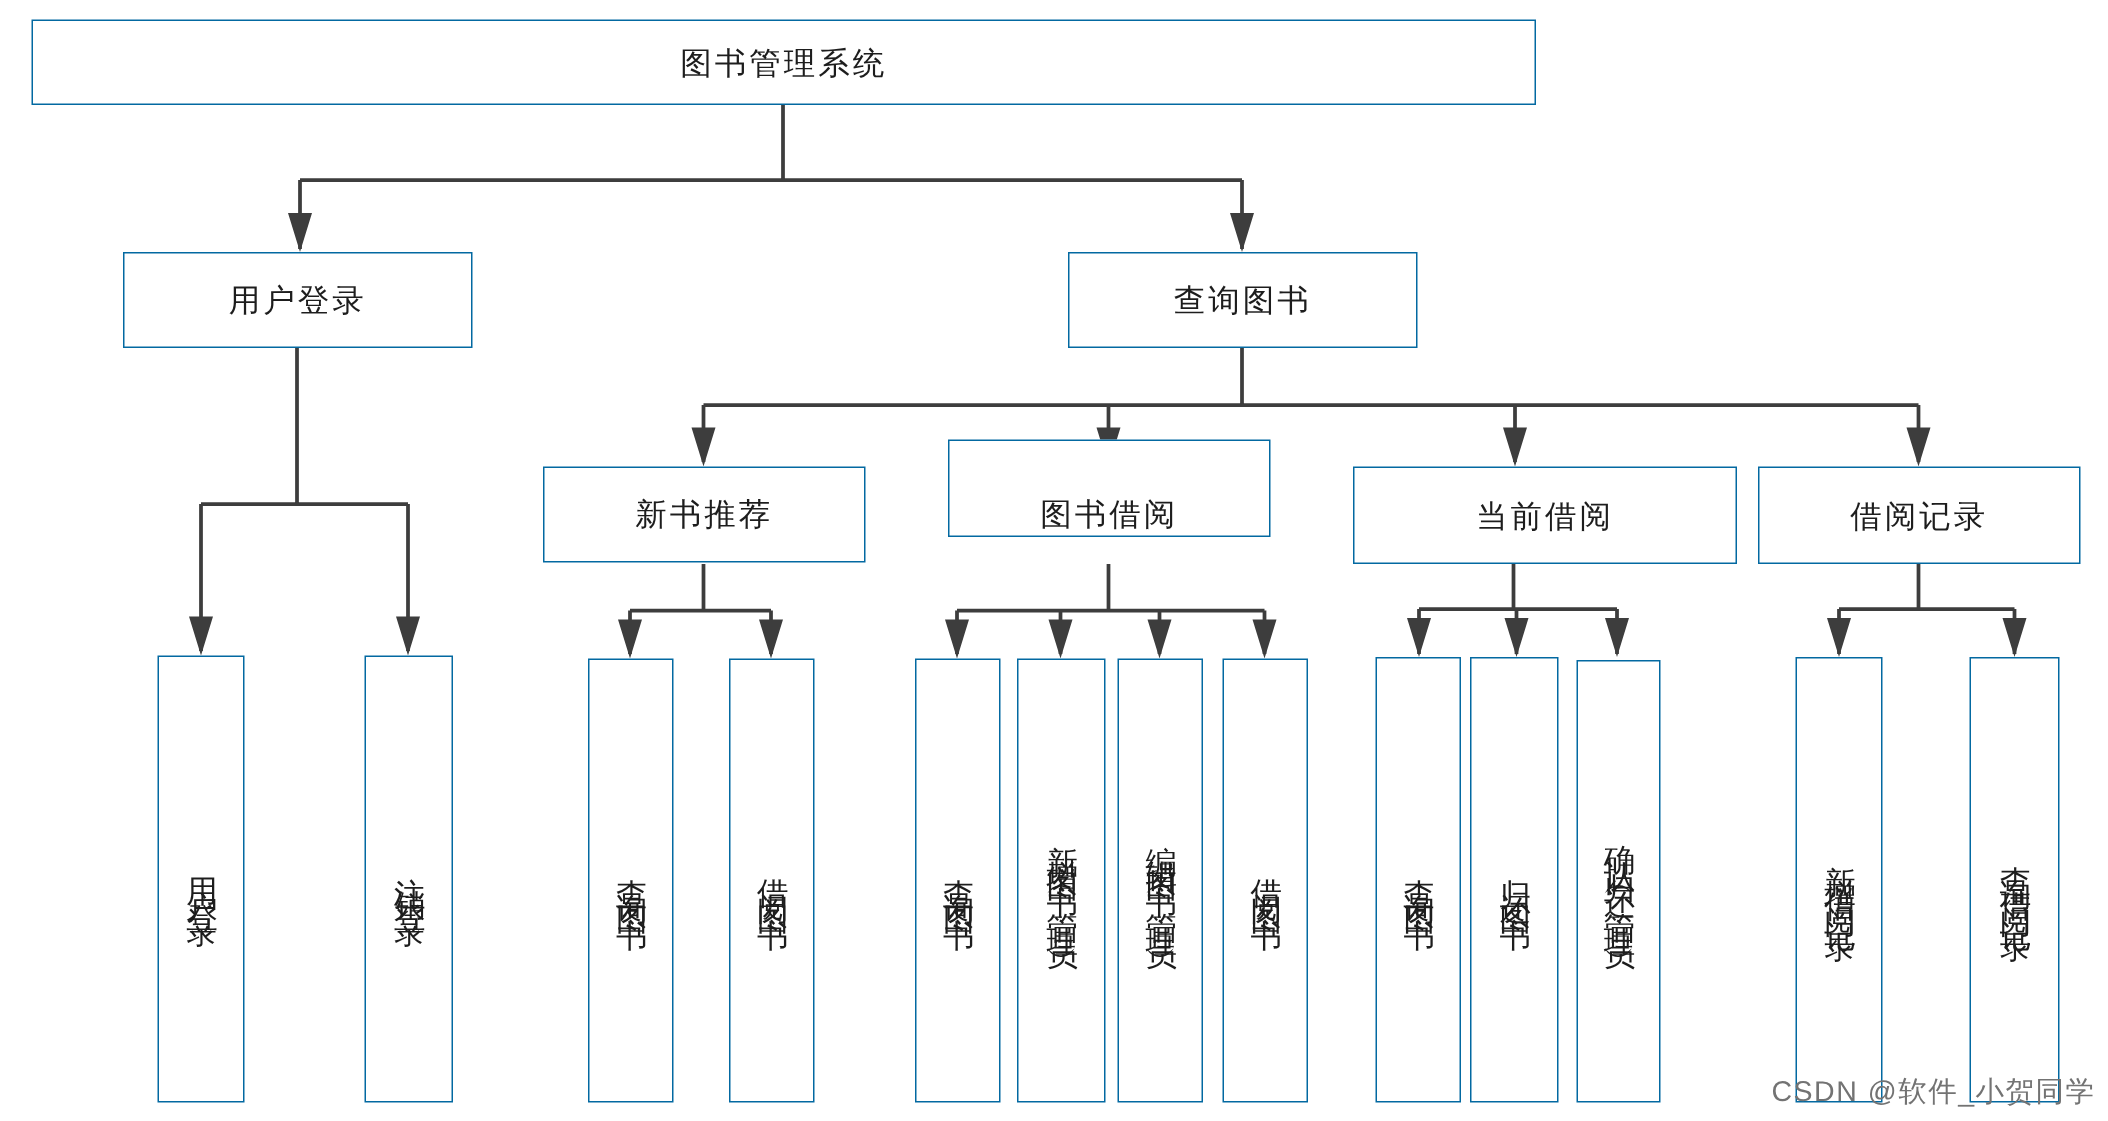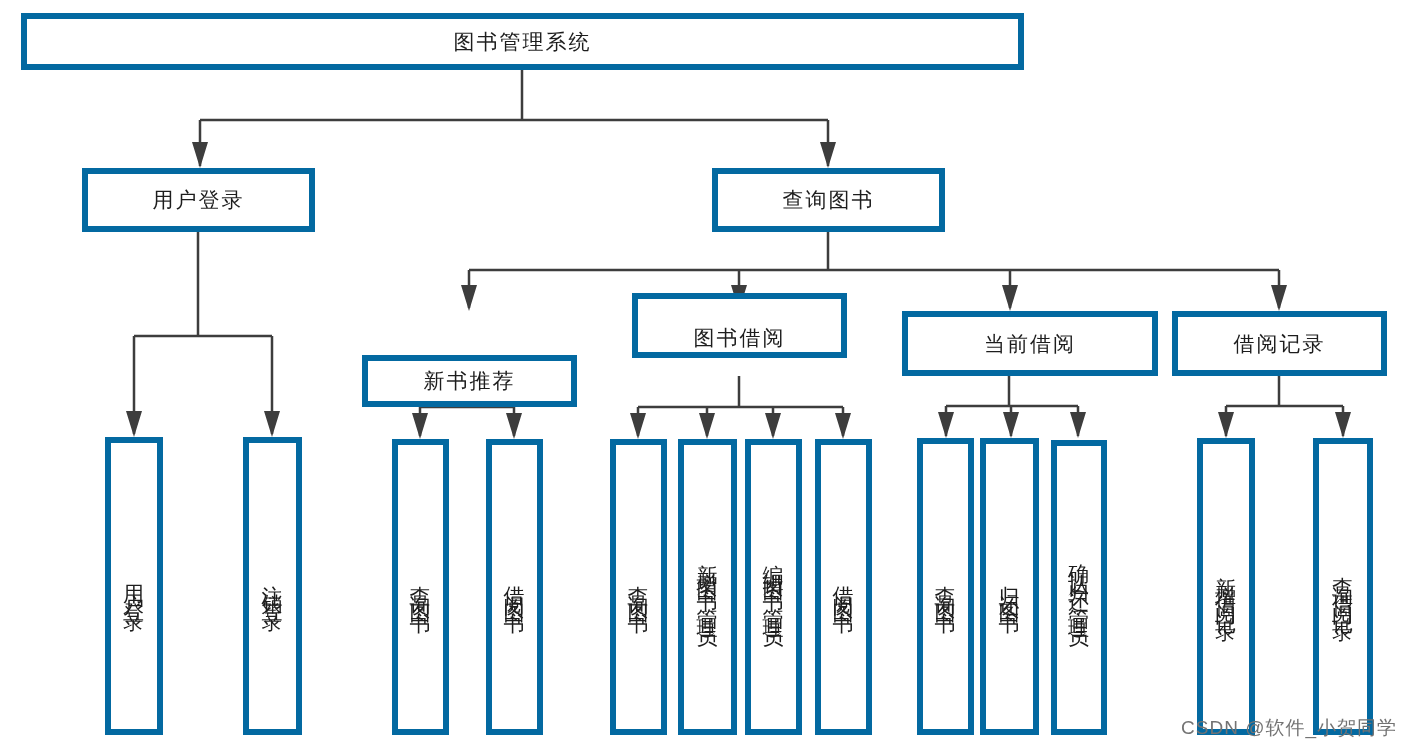--- a/index.html
+++ b/index.html
@@ -8,38 +8,38 @@
     width:1405px;height:747px;
     background:#ffffff;
     font-family:"Liberation Sans","DejaVu Sans",sans-serif;
     overflow:hidden;
   }
   svg.wires{position:absolute;left:0;top:0;width:1405px;height:747px;}
   .node{
     position:absolute;
     box-sizing:border-box;
     background:#ffffff;
-    border:6px solid #0369a1;
+    border:1px solid #0369a1;
     display:flex;align-items:center;justify-content:center;
     color:#1d1d1d;
   }
   .node .label{white-space:nowrap;}
   .h .label{font-size:21px;letter-spacing:2px;}
   .v .label{
     writing-mode:vertical-rl;
     font-size:21px;
     letter-spacing:9px;
     line-height:1.2;
     white-space:normal;
   }
   
   #n-root{left:21px;top:13px;width:1003px;height:57px;}
   #n-l2a{left:82px;top:168px;width:233px;height:64px;}
   #n-l2b{left:712px;top:168px;width:233px;height:64px;}
-  #n-l3a{left:362px;top:311px;width:215px;height:52px;margin-top:44px;}
+  #n-l3a{left:362px;top:311px;width:215px;height:64px;}
   #n-l3b{left:632px;top:293px;width:215px;height:65px;align-items:flex-end;}
   #n-l3c{left:902px;top:311px;width:256px;height:65px;}
   #n-l3d{left:1172px;top:311px;width:215px;height:65px;}
   #n-ul1{left:105px;top:437px;width:58px;height:298px;}
   #n-ul2{left:243px;top:437px;width:59px;height:298px;}
   #n-nb1{left:392px;top:439px;width:57px;height:296px;}
   #n-nb2{left:486px;top:439px;width:57px;height:296px;}
   #n-bb1{left:610px;top:439px;width:57px;height:296px;}
   #n-bb2{left:678px;top:439px;width:59px;height:296px;}
   #n-bb3{left:745px;top:439px;width:57px;height:296px;}

